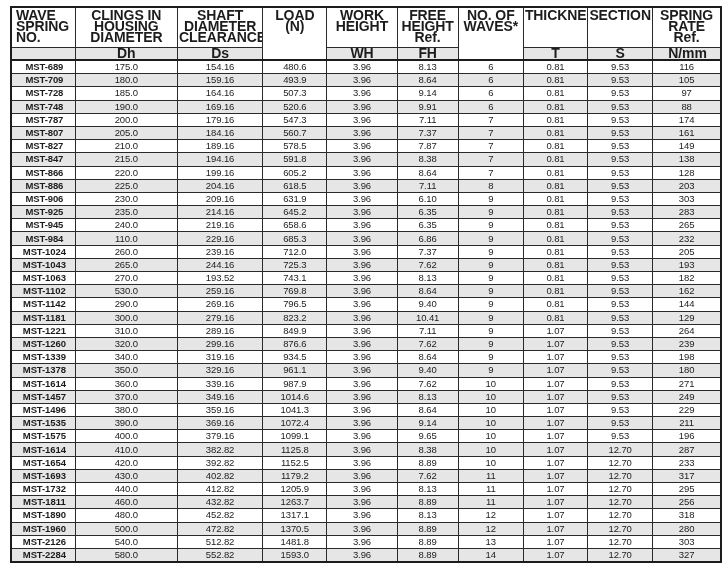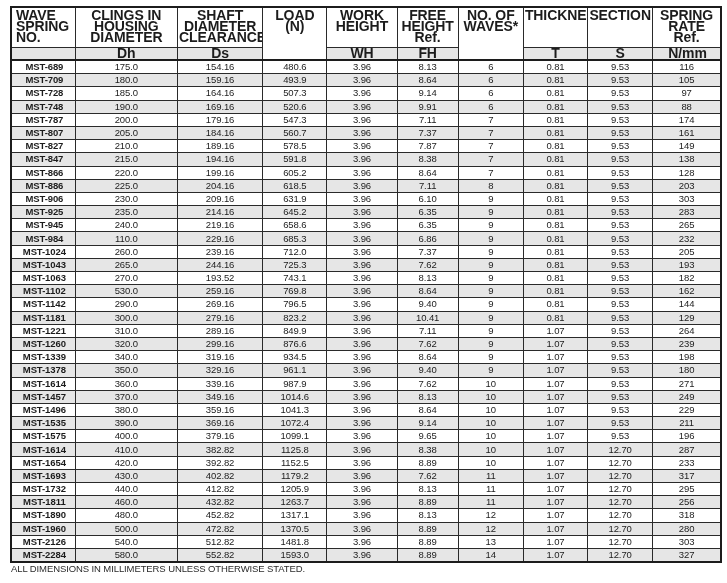--- a/index.html
+++ b/index.html
@@ -585,15 +585,14 @@
           <td>3.96</td>
           <td>8.89</td>
           <td>14</td>
           <td>1.07</td>
           <td>12.70</td>
           <td>327</td>
         </tr>
       </tbody>
   </table>
 
-  <div class="footnote">ALL DIMENSIONS IN MILLIMETERS UNLESS OTHERWISE STATED.</div>
 
 </div>
 
 </body></html>

